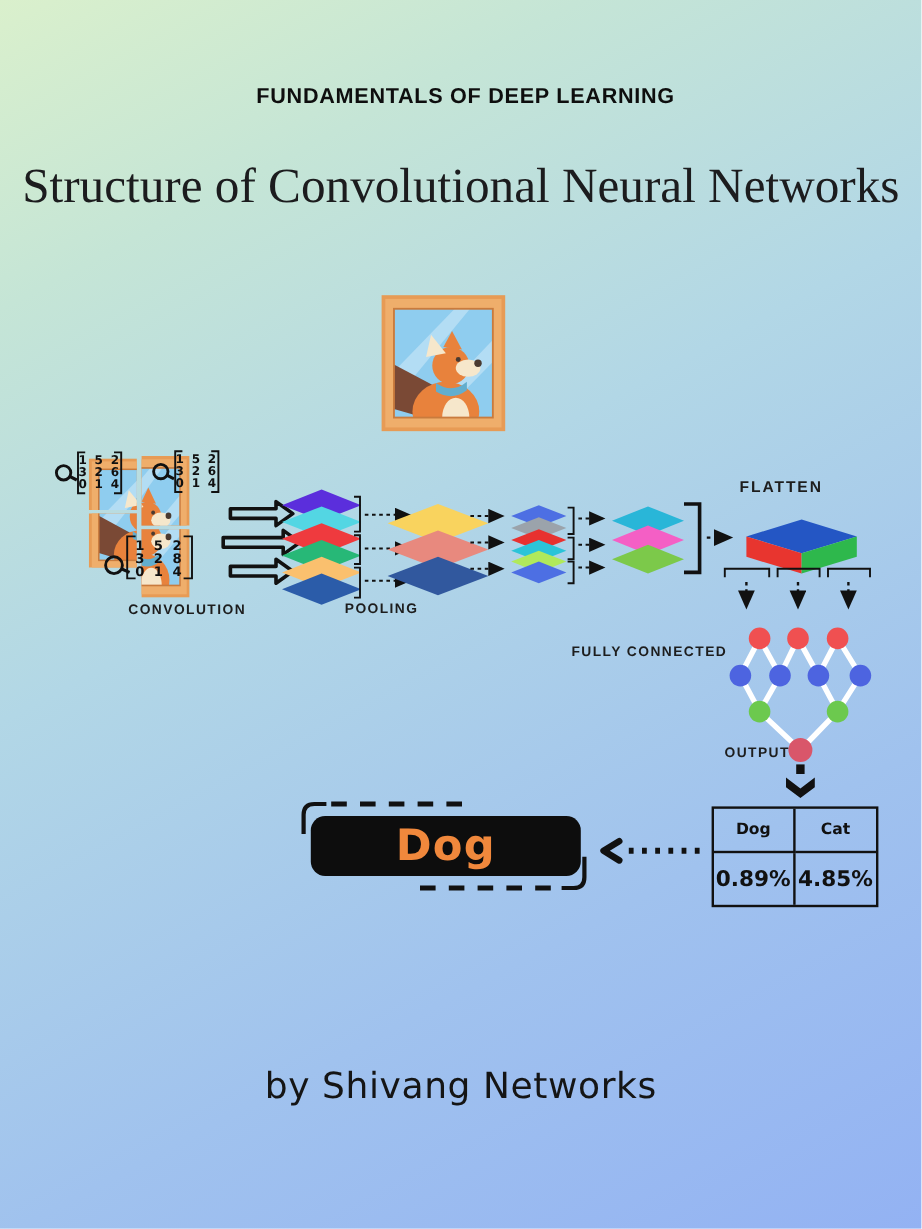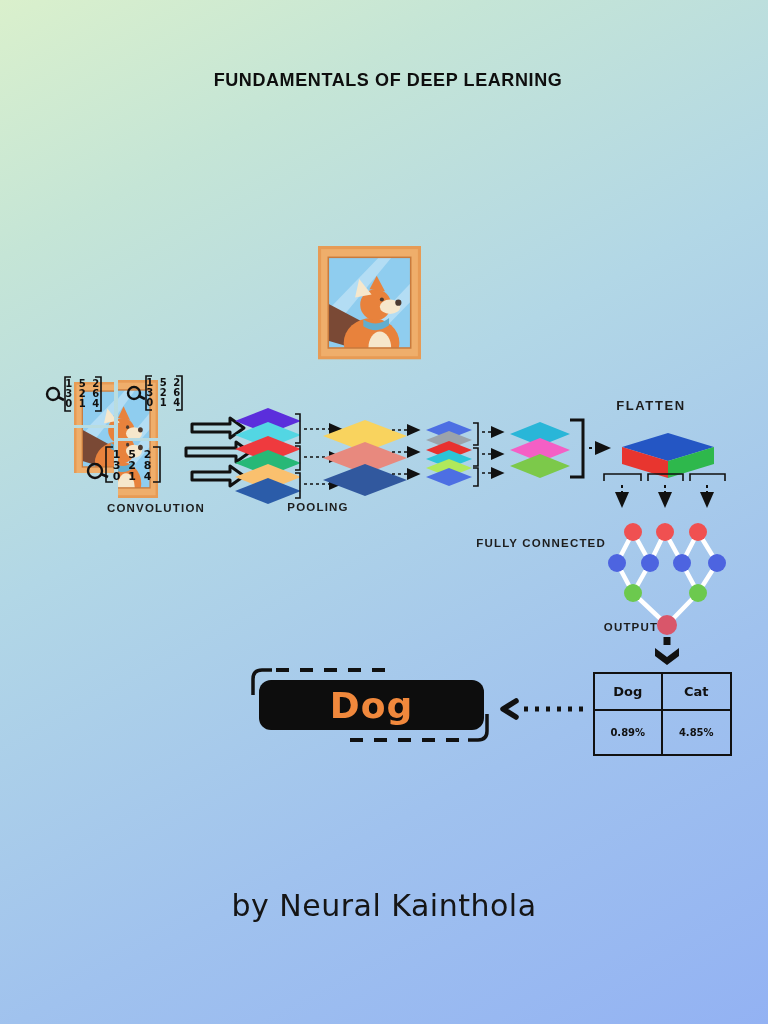--- a/index.html
+++ b/index.html
@@ -34,21 +34,21 @@
     position:absolute;left:593px;top:672px;width:135px;height:80px;
     display:grid;grid-template-columns:1fr 1fr;grid-template-rows:37px 1fr;
     border:2px solid #111;
   }
   .prob-table .cell{
     display:flex;align-items:center;justify-content:center;
     font:600 13px "DejaVu Sans",sans-serif;color:#111;
   }
   .prob-table .c0{border-right:2px solid #111;}
   .prob-table .r0{border-bottom:2px solid #111;}
-  .prob-table .val{font-size:10px;}
+  .prob-table .val{font-size:18px;}
   .dogbox{
     position:absolute;left:259px;top:680px;width:225px;height:50px;
     background:#0d0d0d;border-radius:12px;
     display:flex;align-items:center;justify-content:center;
     font:800 36px "DejaVu Sans",sans-serif;color:#f0883c;letter-spacing:1px;
   }
   .author{
     position:absolute;top:888px;left:0;width:100%;text-align:center;
     font:500 30px "DejaVu Sans",sans-serif;letter-spacing:.5px;color:#151515;
   }
@@ -259,25 +259,26 @@
 
     <g>
       <line x1="276" y1="670" x2="392" y2="670" class="deco" stroke-width="4" stroke-dasharray="13 11"></line>
       <path d="M272,670 h-10 q-9,0 -9,9 v16" class="deco" stroke-width="3.5"></path>
       <line x1="350" y1="740" x2="466" y2="740" class="deco" stroke-width="4" stroke-dasharray="13 11"></line>
       <path d="M468,740 h10 q9,0 9,-9 v-17" class="deco" stroke-width="3.5"></path>
     </g>
   </svg>
 
   <div class="eyebrow">FUNDAMENTALS OF DEEP LEARNING</div>
+  <div class="title">Structure of Convolutional Neural Networks</div>
 
   <div class="prob-table">
     <div class="cell c0 r0">Dog</div>
     <div class="cell r0">Cat</div>
     <div class="cell c0 val">0.89%</div>
     <div class="cell val">4.85%</div>
   </div>
 
   <div class="dogbox">Dog</div>
 
-  <div class="author">by Neural Kainthola</div>
+  <div class="author">by Shivang Networks</div>
 
 </div>
 
 </body></html>

